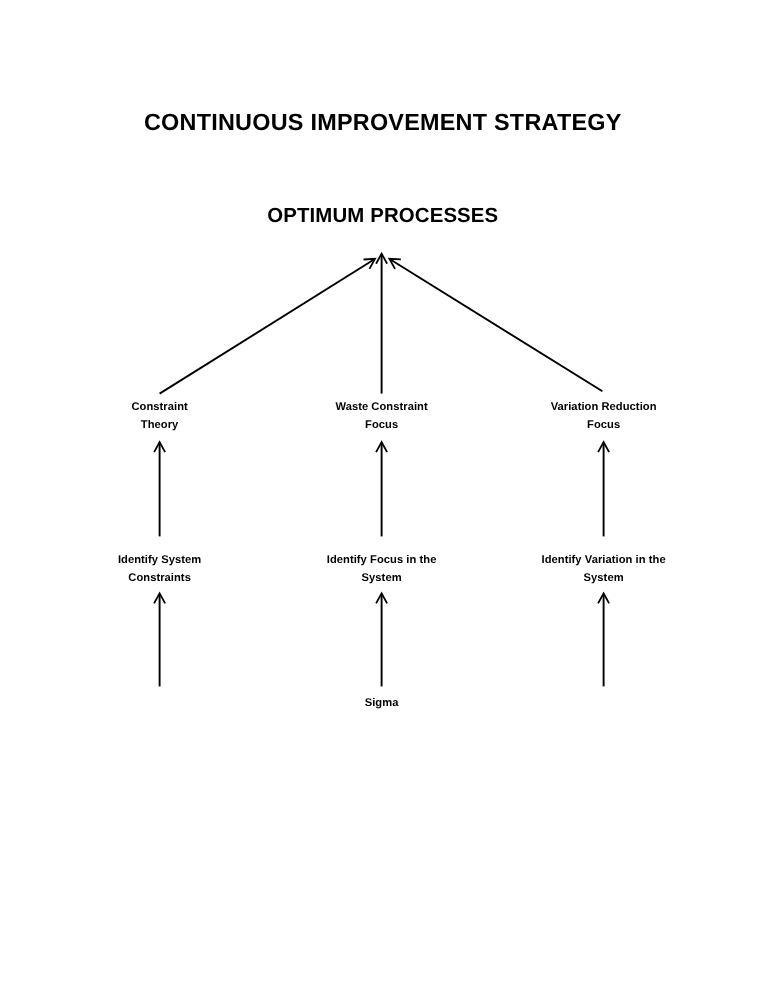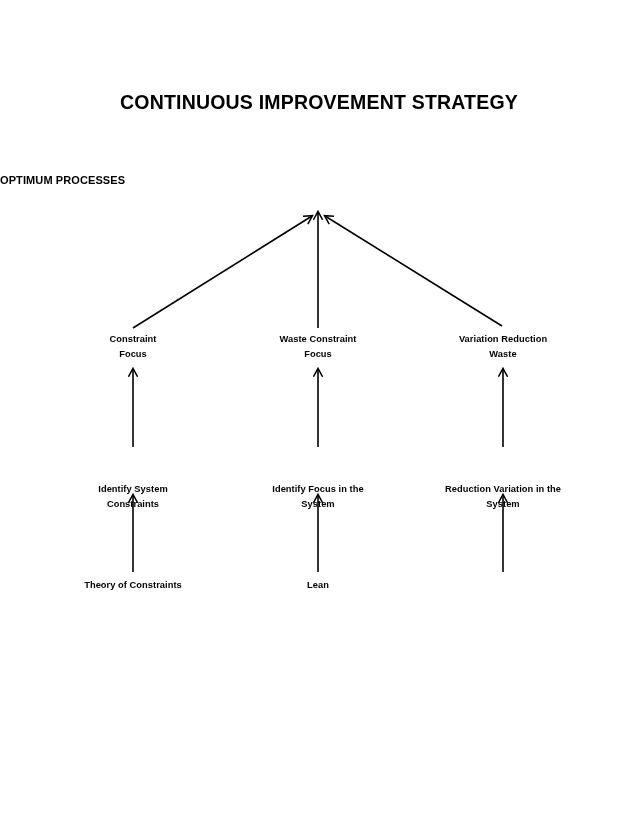--- a/index.html
+++ b/index.html
@@ -33,42 +33,42 @@
     font-size: 19.5px;
     font-weight: bold;
     letter-spacing: 0.2px;
     line-height: 26px;
   }
   .subtitle {
     position: absolute;
     left: 0;
     top: 171px;
     width: 638px;
-    text-align: left;
-    font-size: 11px;
+    text-align: center;
+    font-size: 17px;
     font-weight: bold;
     letter-spacing: 0.1px;
     line-height: 18px;
   }
   .node {
     position: absolute;
     text-align: center;
     font-size: 9.3px;
     font-weight: bold;
     line-height: 15px;
     letter-spacing: 0.05px;
     white-space: pre-line;
   }
   
   .col-left   { left: 33px;  width: 200px; }
   .col-mid    { left: 218px; width: 200px; }
   .col-right  { left: 403px; width: 200px; }
 
   .row2 { top: 332px; }
-  .row3 { top: 482px; text-align: center; }
+  .row3 { top: 459px; text-align: center; }
   .row4 { top: 578px; }
 
   #edges {
     position: absolute;
     left: 0;
     top: 0;
     width: 638px;
     height: 826px;
     pointer-events: none;
   }
@@ -96,29 +96,28 @@
     <line x1="133" y1="447" x2="133" y2="369" stroke="#000000" stroke-width="1.6" marker-end="url(#arrowUp)"></line>
     <line x1="318" y1="447" x2="318" y2="369" stroke="#000000" stroke-width="1.6" marker-end="url(#arrowUp)"></line>
     <line x1="503" y1="447" x2="503" y2="369" stroke="#000000" stroke-width="1.6" marker-end="url(#arrowUp)"></line>
 
     <line x1="133" y1="572" x2="133" y2="495" stroke="#000000" stroke-width="1.6" marker-end="url(#arrowUp)"></line>
     <line x1="318" y1="572" x2="318" y2="495" stroke="#000000" stroke-width="1.6" marker-end="url(#arrowUp)"></line>
     <line x1="503" y1="572" x2="503" y2="495" stroke="#000000" stroke-width="1.6" marker-end="url(#arrowUp)"></line>
   </svg>
 
   <div class="node col-left row2">Constraint
-Focus</div>
+Theory</div>
   <div class="node col-mid row2">Waste Constraint
 Focus</div>
   <div class="node col-right row2">Variation Reduction
-Waste</div>
+Focus</div>
 
   <div class="node col-left row3">Identify System
 Constraints</div>
   <div class="node col-mid row3">Identify Focus in the
 System</div>
-  <div class="node col-right row3">Reduction Variation in the
+  <div class="node col-right row3">Identify Variation in the
 System</div>
 
-  <div class="node col-left row4">Theory of Constraints</div>
-  <div class="node col-mid row4">Lean</div>
+  <div class="node col-mid row4">Sigma</div>
 
 </div>
 
 </body></html>

